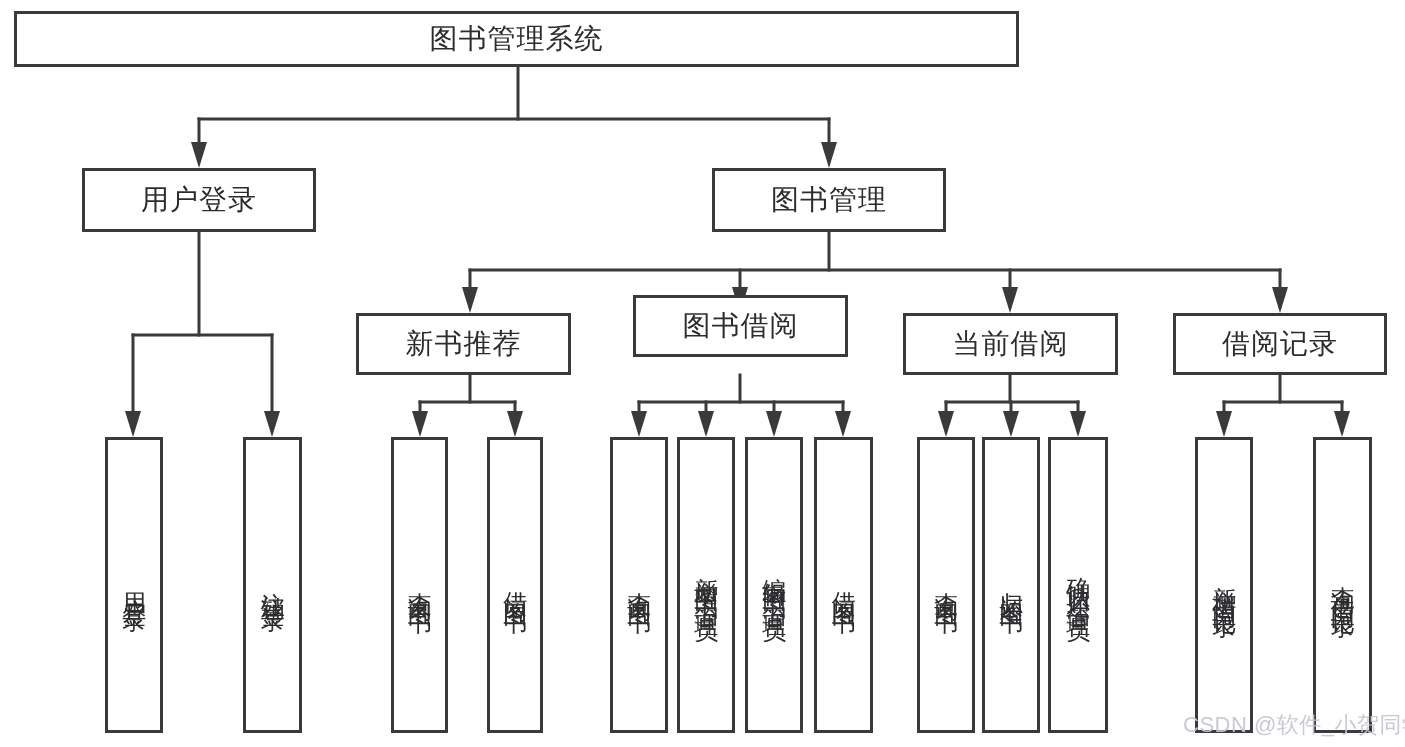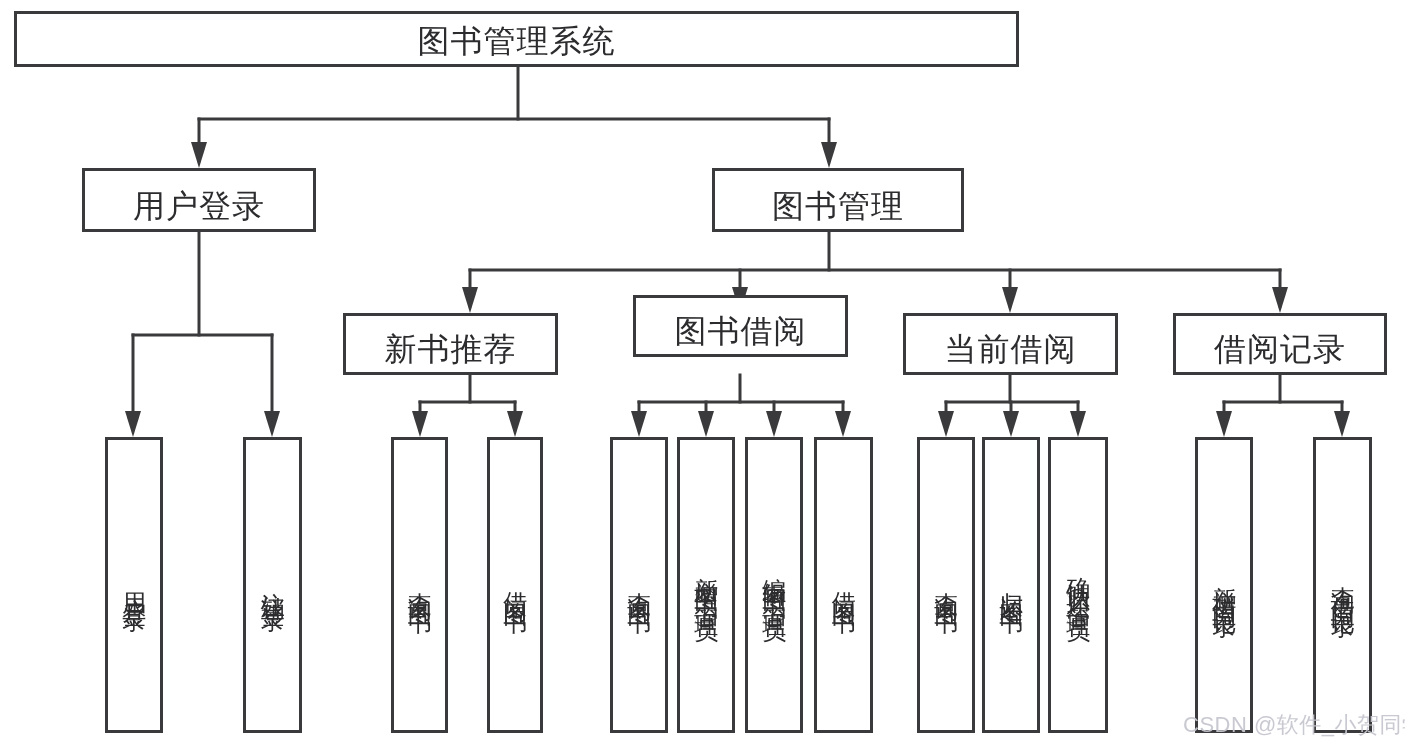--- a/index.html
+++ b/index.html
@@ -21,24 +21,24 @@
     top: 0;
     width: 1405px;
     height: 747px;
   }
   .node {
     position: absolute;
     box-sizing: border-box;
     border: 3px solid #3a3a3c;
     background: #ffffff;
     display: flex;
-    align-items: flex-end;
+    align-items: center;
     justify-content: center;
     color: #2c2c2f;
-    font-size: 32px;
+    font-size: 28px;
     letter-spacing: 1px;
     white-space: nowrap;
   }
   .leaf {
     position: absolute;
     box-sizing: border-box;
     border: 3px solid #3a3a3c;
     background: #ffffff;
     display: flex;
     align-items: center;
@@ -135,25 +135,25 @@
     </g>
   </svg>
 
   <div class="node" style="left:14px; top:11px; width:1005px; height:56px;">
     <span>图书管理系统</span>
   </div>
 
   <div class="node" style="left:82px; top:168px; width:234px; height:64px;">
     <span>用户登录</span>
   </div>
-  <div class="node" style="left:712px; top:168px; width:252px; height:64px;">
+  <div class="node" style="left:712px; top:168px; width:234px; height:64px;">
     <span>图书管理</span>
   </div>
 
-  <div class="node" style="left:343px; top:313px; width:215px; height:62px;">
+  <div class="node" style="left:356px; top:313px; width:215px; height:62px;">
     <span>新书推荐</span>
   </div>
   <div class="node" style="left:633px; top:295px; width:215px; height:62px;">
     <span>图书借阅</span>
   </div>
   <div class="node" style="left:1173px; top:313px; width:214px; height:62px;">
     <span>借阅记录</span>
   </div>
   <div class="node" style="left:903px; top:313px; width:215px; height:62px;">
     <span>当前借阅</span>

